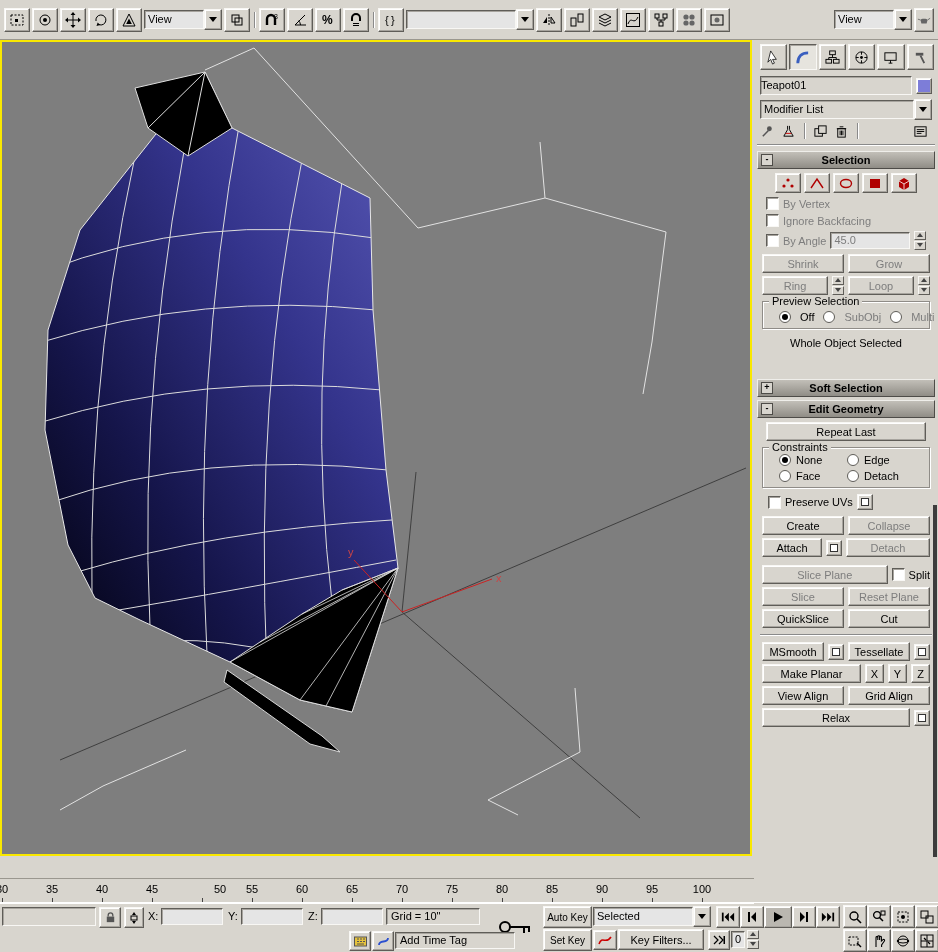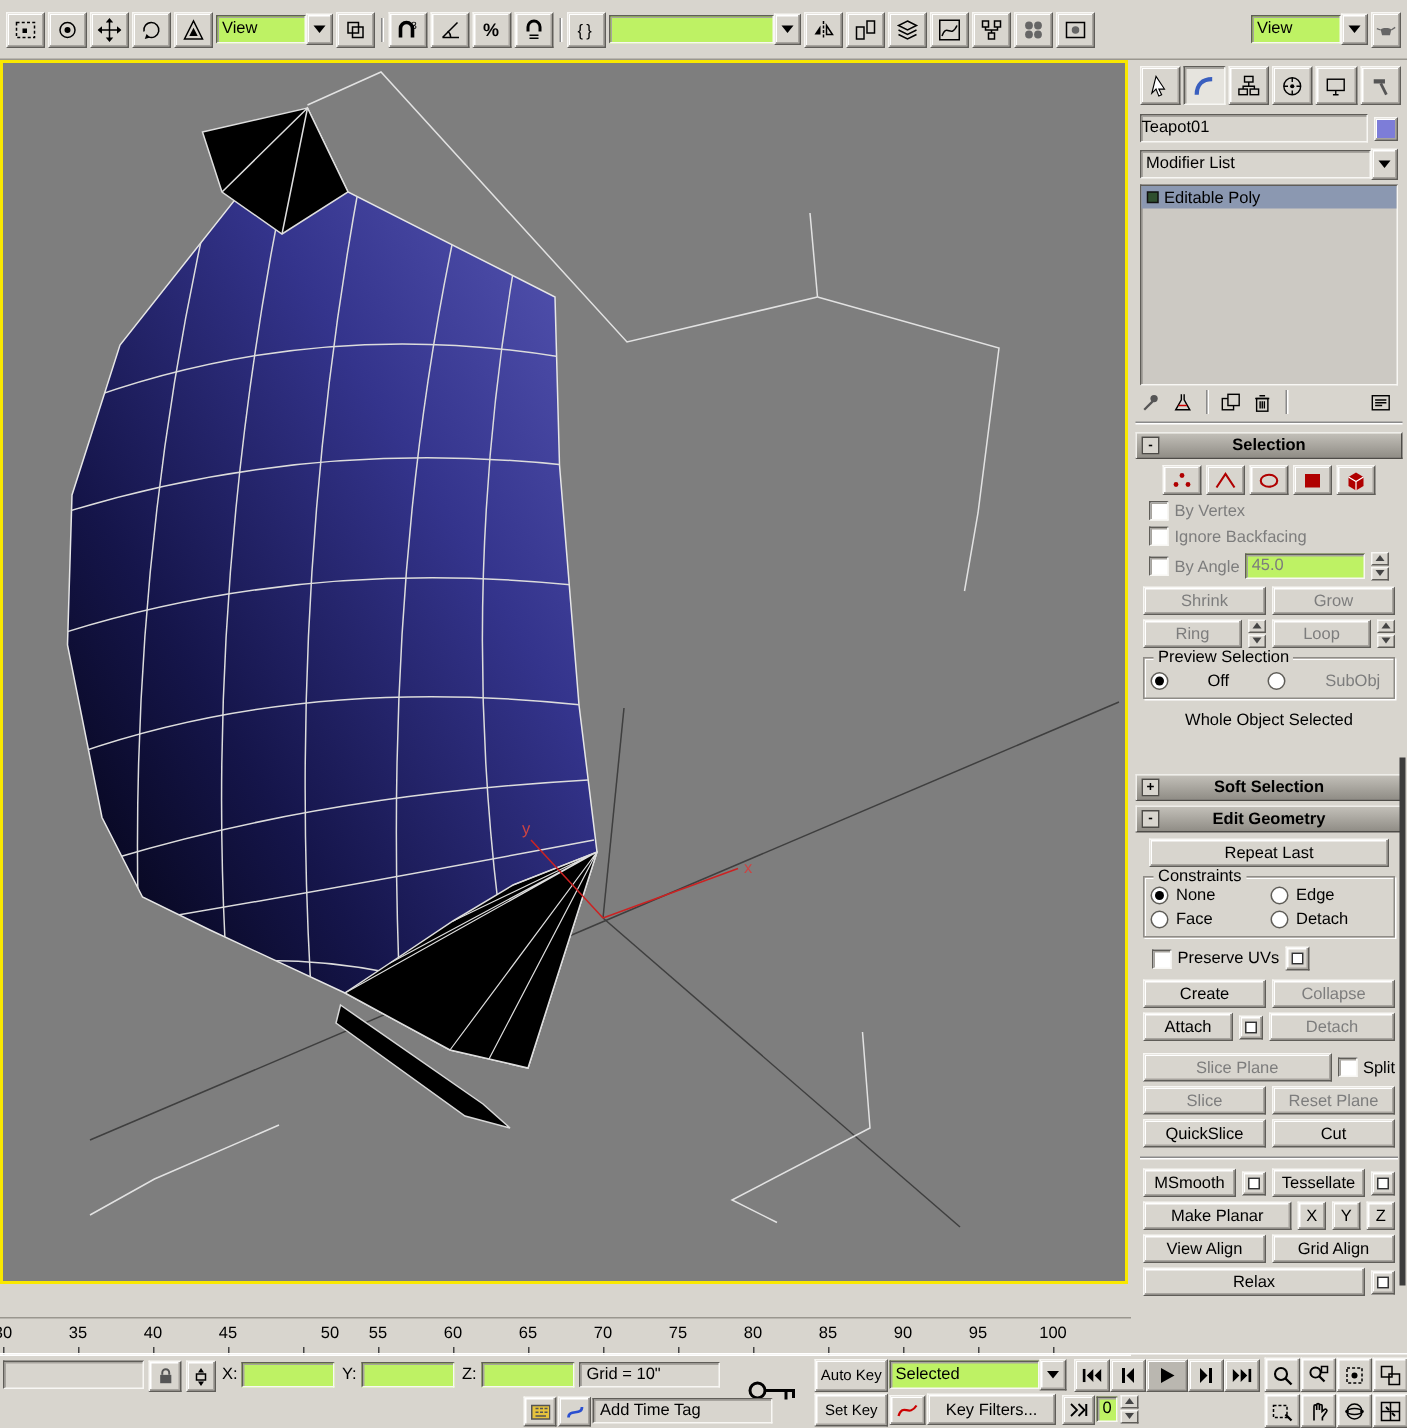--- a/index.html
+++ b/index.html
@@ -4,21 +4,21 @@
 <style>
   html,body{margin:0;padding:0}
   body{width:938px;height:952px;position:relative;background:#d8d5ce;
        font-family:"Liberation Sans",sans-serif;font-size:11px;color:#000;overflow:hidden;
        -webkit-user-select:none;user-select:none}
   
   .raised{background:#d8d5ce;border:1px solid;border-color:#f8f7f4 #5f5d58 #5f5d58 #f8f7f4;
           box-shadow:inset -1px -1px 0 #a7a49e,inset 1px 1px 0 #fff}
   .sunk{background:#d8d5ce;border:1px solid;border-color:#5f5d58 #f8f7f4 #f8f7f4 #5f5d58;
         box-shadow:inset 1px 1px 0 #a7a49e}
-  .white{background:#bef264}
+  .white{background:#e5e5e5}
   .btn{display:flex;align-items:center;justify-content:center;cursor:default}
   .dis{color:#7d7d7d}
   .tbtn{width:24px;height:22px}
   .mini{width:14px;height:14px;flex:0 0 14px;position:relative}
   .mini::after{content:"";position:absolute;inset:3px;background:#fff;border:1px solid #333}
   .chk{width:11px;height:11px;flex:0 0 11px;background:#fff;border:1px solid;
        border-color:#5f5d58 #f8f7f4 #f8f7f4 #5f5d58;box-shadow:inset 1px 1px 0 #a7a49e}
   .radio{width:10px;height:10px;flex:0 0 10px;border-radius:50%;background:#fff;border:1px solid #5f5d58;position:relative}
   .radio.sel::after{content:"";position:absolute;inset:2px;border-radius:50%;background:#000}
   .spin{width:12px;flex:0 0 12px;display:flex;flex-direction:column;gap:1px}
@@ -52,21 +52,21 @@
   .prow{margin:3px 8px;display:flex;gap:4px;align-items:center}
   .pbtn{flex:1;height:17px;font-size:11px}
   .plabel{font-size:11px;white-space:nowrap}
   .rhead{height:16px;margin:3px 3px;background:linear-gradient(#c2bfb8,#908d86);
          border:1px solid;border-color:#efeeea #4e4c48 #4e4c48 #efeeea;
          display:flex;align-items:center;position:relative;font-weight:bold}
   .rhead .pm{position:absolute;left:3px;top:2px;width:10px;height:10px;background:#d8d5ce;
              border:1px solid #4e4c48;font:bold 9px/9px "Liberation Sans",sans-serif;text-align:center}
   .rhead .rt{flex:1;text-align:center;font-size:11px}
   .grp{margin:6px 8px;border:1px solid #8f8c87;box-shadow:1px 1px 0 #fff,inset 1px 1px 0 #fff;
-       position:relative;padding:9px 4px 5px}
+       position:relative;padding:9px 16px 5px}
   .grp .leg{position:absolute;top:-7px;left:6px;background:#d8d5ce;padding:0 3px;font-size:11px}
   .stack{margin:3px 6px;height:132px;background:#ccc9c3}
   .stackrow{height:15px;background:#8b98b1;display:flex;align-items:center;gap:3px;padding-left:3px}
   .divline{margin:5px 3px;height:0;border-top:1px solid #8a8a8a;border-bottom:1px solid #fff}
   .sob{width:24px;height:18px}
   svg{display:block}
 </style>
 </head>
 <body>
 
@@ -365,30 +365,20 @@
     <span class="raised" style="width:16px;height:16px;flex:0 0 16px;padding:1px;box-sizing:border-box">
         <span style="display:block;width:100%;height:100%;background:#7d7dd8"></span>
       </span>
   </div>
 
   <div class="combo" style="margin:2px 6px">
     <span class="cfield sunk">Modifier List</span>
     <span class="carrow raised"></span>
   </div>
 
-  <div class="stack sunk">
-    <div class="stackrow">
-      <span>
-          <svg width="9" height="9" viewBox="0 0 9 9">
-            <rect x="1" y="1" width="7" height="7" fill="#2f4f2f" stroke="#111"></rect>
-          </svg>
-        </span>
-      <span>Editable Poly</span>
-    </div>
-  </div>
 
   <div class="prow" style="margin:3px 6px;gap:6px">
     <span class="btn">
         <svg width="15" height="15" viewBox="0 0 16 16">
           <circle cx="10" cy="5" r="2.6" fill="#555"></circle>
           <path d="M9 7l-6 6" stroke="#555" stroke-width="1.6"></path>
         </svg>
       </span>
     <span class="btn">
         <svg width="15" height="15" viewBox="0 0 16 16">
@@ -496,21 +486,21 @@
       </span>
     <span class="raised btn pbtn dis">Loop</span>
     <span class="spin">
         <i class="up"></i>
         <i class="dn"></i>
       </span>
   </div>
 
   <div class="grp">
     <span class="leg">Preview Selection</span>
-    <div style="display:flex;gap:26px;align-items:center">
+    <div style="display:flex;gap:9px;align-items:center">
       <span class="radio sel"></span>
       <span class="plabel">Off</span>
       <span class="radio"></span>
       <span class="plabel dis">SubObj</span>
       <span class="radio"></span>
       <span class="plabel dis">Multi</span>
     </div>
   </div>
 
   <div style="text-align:center;margin:8px 0 2px" class="plabel">Whole Object Selected</div>

